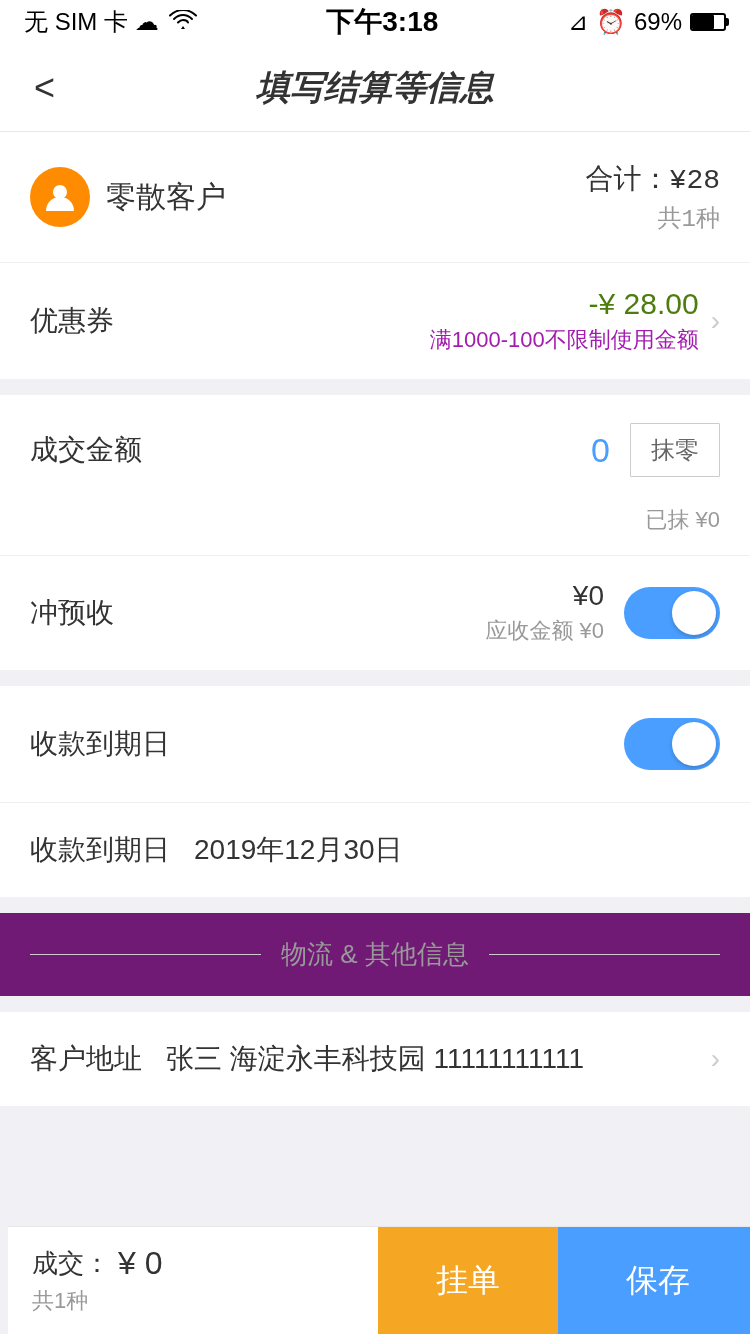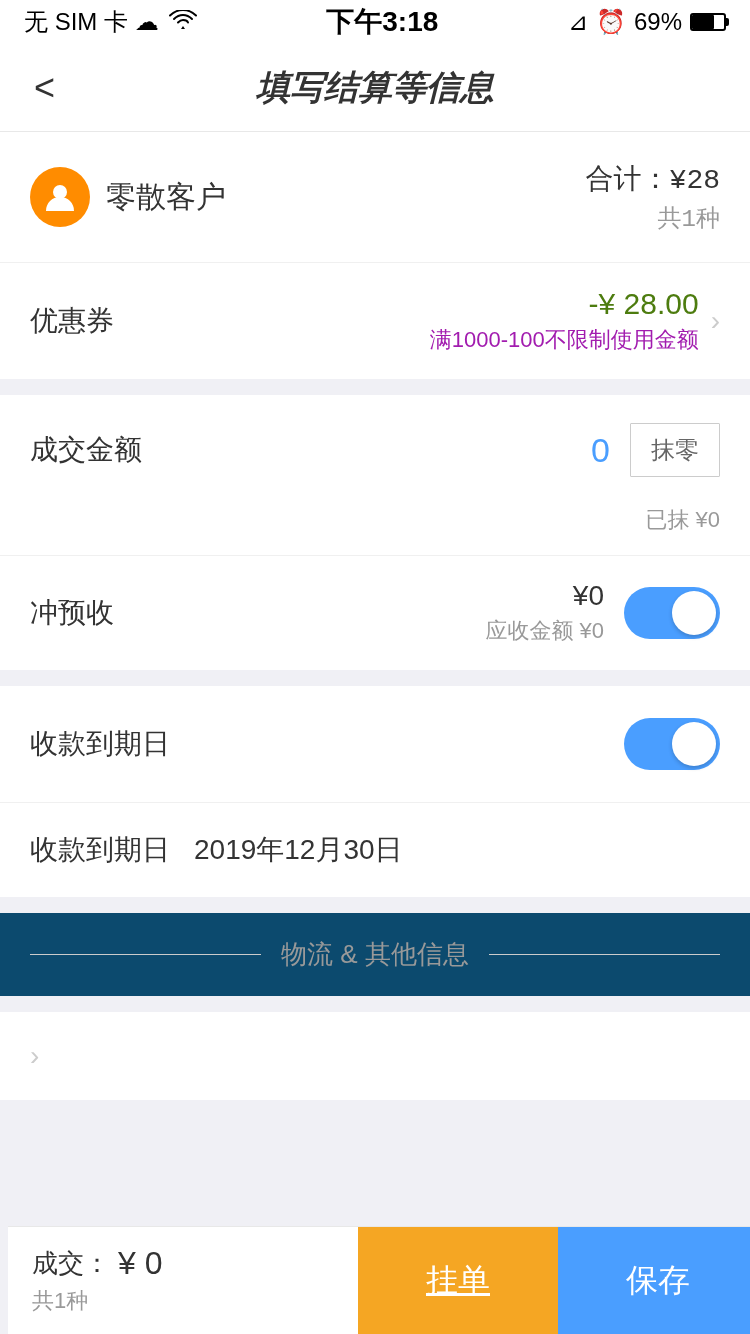--- a/index.html
+++ b/index.html
@@ -281,21 +281,21 @@
       color: #333;
       white-space: nowrap;
     }
     .duedate-value {
       font-size: 28px;
       color: #333;
     }
 
     
     .logistics-section {
-      background: #0c4a6e;
+      background: #701a75;
       margin-bottom: 16px;
       text-align: center;
     }
     .logistics-divider {
       display: flex;
       align-items: center;
       justify-content: center;
       padding: 24px 30px;
       gap: 20px;
     }
@@ -362,31 +362,30 @@
       font-size: 32px;
       color: #333;
       font-weight: 500;
     }
     .bottom-count {
       font-size: 22px;
       color: #999;
       margin-top: 4px;
     }
     .btn-suspend {
-      width: 200px;
+      width: 180px;
       height: 108px;
       background: #f5a623;
       display: flex;
       align-items: center;
       justify-content: center;
       font-size: 32px;
       color: #fff;
       cursor: pointer;
       font-weight: 500;
-      text-decoration: underline;
     }
     .btn-save {
       width: 200px;
       height: 108px;
       background: #4a9eff;
       display: flex;
       align-items: center;
       justify-content: center;
       font-size: 32px;
       color: #fff;
@@ -496,20 +495,24 @@
   <div class="logistics-section">
     <div class="logistics-divider">
       <div class="divider-line"></div>
       <span class="divider-text">物流 &amp; 其他信息</span>
       <div class="divider-line"></div>
     </div>
   </div>
 
   <div class="address-section">
     <div class="address-row">
+      <div class="address-left">
+        <span class="address-label">客户地址</span>
+        <span class="address-value">张三 海淀永丰科技园 11111111111</span>
+      </div>
       <span class="chevron-right">›</span>
     </div>
   </div>
 
 </div>
 
 <div class="bottom-bar">
   <div class="bottom-info">
     <div class="bottom-transaction">
       <span>成交：</span>

